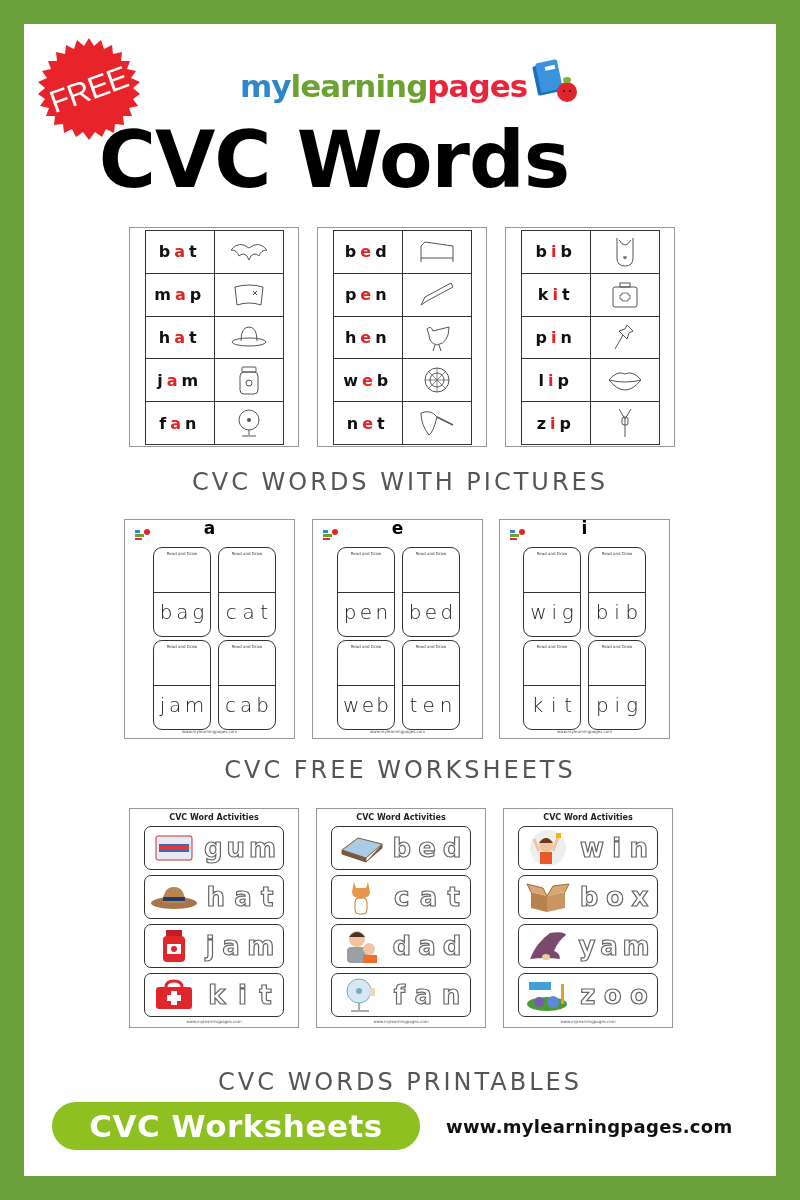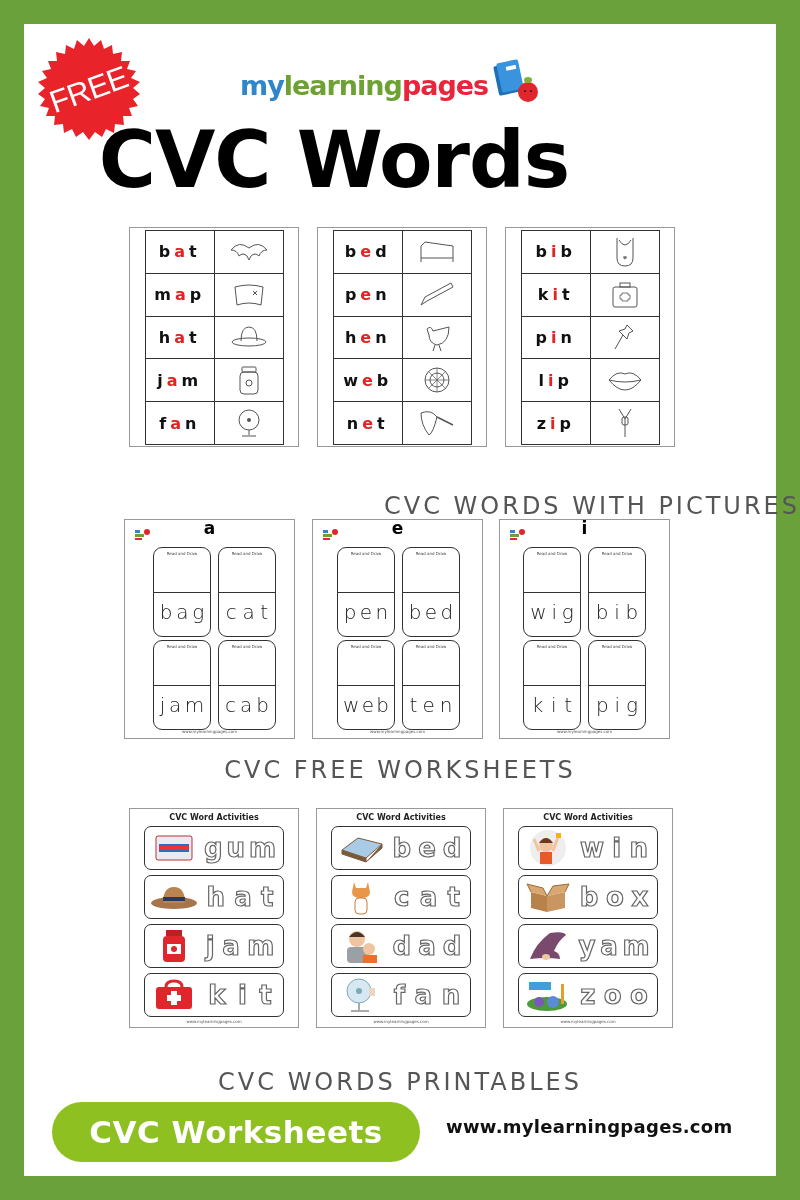--- a/index.html
+++ b/index.html
@@ -7,21 +7,21 @@
   body { background: #6aa13b; position: relative; font-family: "DejaVu Sans", sans-serif; }
   .page { position: absolute; left: 24px; top: 24px; width: 752px; height: 1152px; background: #ffffff; }
 
   
   .free-badge { position: absolute; left: 36px; top: 38px; width: 106px; height: 104px; }
   .free-badge svg { width: 100%; height: 100%; display: block; }
   .free-text { position: absolute; left: 0; top: 0; width: 106px; height: 104px; display: flex; align-items: center; justify-content: center; color: #fff; font-family: "Liberation Sans", sans-serif; font-size: 31px; font-weight: normal; transform: rotate(-20deg); letter-spacing: -0.5px; }
 
   
   .logo { position: absolute; left: 240px; top: 60px; height: 44px; display: flex; align-items: flex-end; }
-  .logo-text { font-family: "DejaVu Sans", sans-serif; font-weight: bold; font-size: 27px; letter-spacing: -1px; line-height: 36px; }
+  .logo-text { font-family: "DejaVu Sans", sans-serif; font-weight: bold; font-size: 31px; letter-spacing: -1px; line-height: 36px; }
   .logo-my { color: #2f86c8; }
   .logo-learning { color: #6da233; }
   .logo-pages { color: #e8253a; }
   .logo-icon { width: 52px; height: 46px; margin-left: 2px; position: relative; }
 
   .main-title { position: absolute; left: 0; width: 668px; top: 112px; text-align: center; font-family: "DejaVu Sans", sans-serif; font-weight: bold; font-size: 78px; color: #000; letter-spacing: -1px; line-height: 96px; }
 
   .section-label { position: absolute; left: 0; width: 800px; text-align: center; font-family: "DejaVu Sans", sans-serif; font-size: 24px; color: #555; letter-spacing: 3px; }
 
   
@@ -46,21 +46,21 @@
   .ws-footer { position: absolute; bottom: 4px; left: 0; right: 0; text-align: center; font-size: 4px; color: #555; }
 
   
   .pr-title { position: absolute; left: 0; right: 0; top: 4px; text-align: center; font-size: 8px; font-weight: bold; color: #222; }
   .pr-row { position: absolute; left: 14px; right: 14px; height: 44px; border: 1.5px solid #333; border-radius: 7px; display: flex; align-items: center; }
   .pr-pic { width: 58px; height: 38px; display: flex; align-items: center; justify-content: center; }
   .pr-word { flex: 1; display: flex; justify-content: space-around; padding-right: 4px; font-family: "DejaVu Sans", sans-serif; font-size: 26px; color: #fff; -webkit-text-stroke: 1.2px #666; font-weight: bold; letter-spacing: 2px; }
   .pr-footer { position: absolute; bottom: 3px; left: 0; right: 0; text-align: center; font-size: 4px; color: #555; }
 
   
-  .pill { position: absolute; left: 52px; top: 1102px; width: 368px; height: 60px; background: #8ec021; border-radius: 30px; display: flex; align-items: center; justify-content: center; color: #fff; font-family: "DejaVu Sans", sans-serif; font-weight: bold; font-size: 31px; letter-spacing: 0.5px; }
+  .pill { position: absolute; left: 52px; top: 1102px; width: 368px; height: 48px; background: #8ec021; border-radius: 30px; display: flex; align-items: center; justify-content: center; color: #fff; font-family: "DejaVu Sans", sans-serif; font-weight: bold; font-size: 31px; letter-spacing: 0.5px; }
   .site-url { position: absolute; left: 446px; top: 1116px; font-family: "DejaVu Sans", sans-serif; font-weight: bold; font-size: 18px; color: #111; letter-spacing: 0.3px; }
 </style>
 </head>
 <body>
 
 <div class="page"></div>
 
 <div class="free-badge">
   <svg viewBox="0 0 106 104">
     <polygon fill="#e8232a" points="53,0 58,8 65,2 68,11 76,7 77,16 86,14 85,23 94,23 91,31 100,33 95,40 104,44 97,50 104,56 97,61 102,68 93,70 96,78 87,78 88,87 79,86 78,95 70,91 66,99 59,94 53,102 47,94 40,99 36,91 28,95 27,86 18,87 19,78 10,78 13,70 4,68 9,61 2,56 9,50 2,44 11,40 6,33 15,31 12,23 21,23 20,14 29,16 30,7 38,11 41,2 48,8"></polygon>
@@ -289,21 +289,21 @@
         <div class="wp-pic">
           <svg viewBox="0 0 40 32">
             <path d="M14 2 L20 12 L26 2 M20 12 L20 30" fill="none" stroke="#555"></path>
             <rect x="17" y="10" width="6" height="8" rx="2" fill="none" stroke="#555"></rect>
           </svg>
         </div>
       </div>
   </div>
 </div>
 
-<div class="section-label" style="top:492px;text-align:right;">CVC WORDS WITH PICTURES</div>
+<div class="section-label" style="top:468px;">CVC WORDS WITH PICTURES</div>
 
 <div class="card" style="left:124px;top:519px;width:171px;height:220px;">
   <svg class="ws-logo" viewBox="0 0 16 12">
       <rect x="0" y="1" width="5" height="3" fill="#2f86c8"></rect>
       <rect x="0" y="5" width="9" height="3" fill="#6da233"></rect>
       <rect x="0" y="9" width="7" height="2" fill="#e8253a"></rect>
       <circle cx="12" cy="3" r="3" fill="#e0262c"></circle>
     </svg>
   <div class="ws-letter">a</div>
   <div class="ws-box" style="left:28px;top:27px;">

